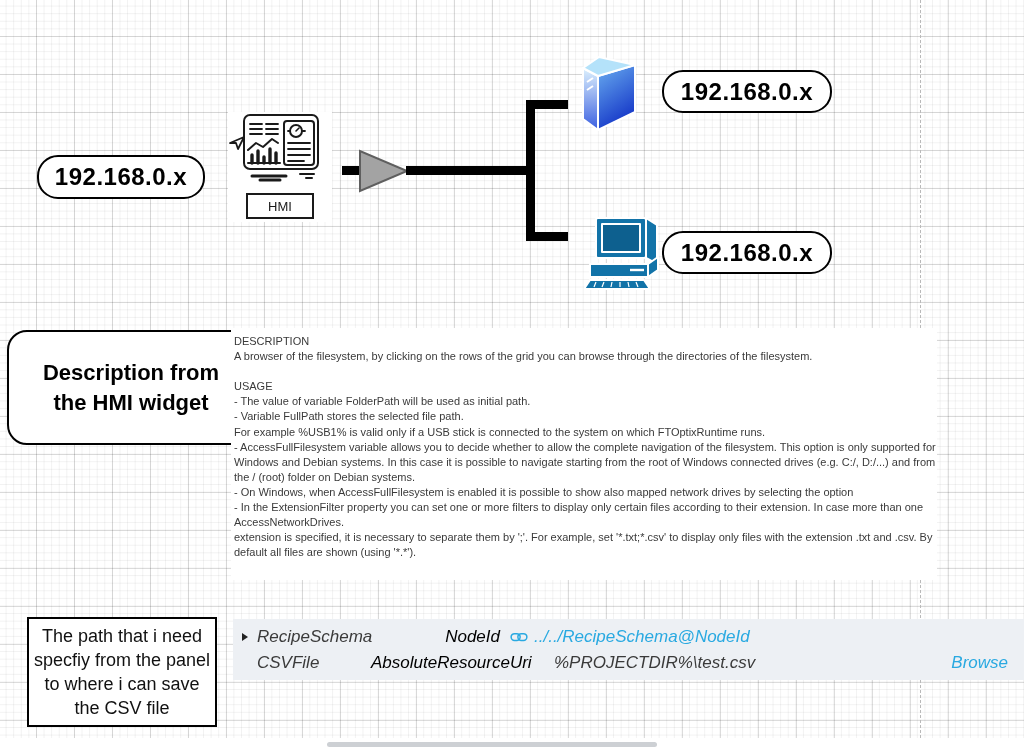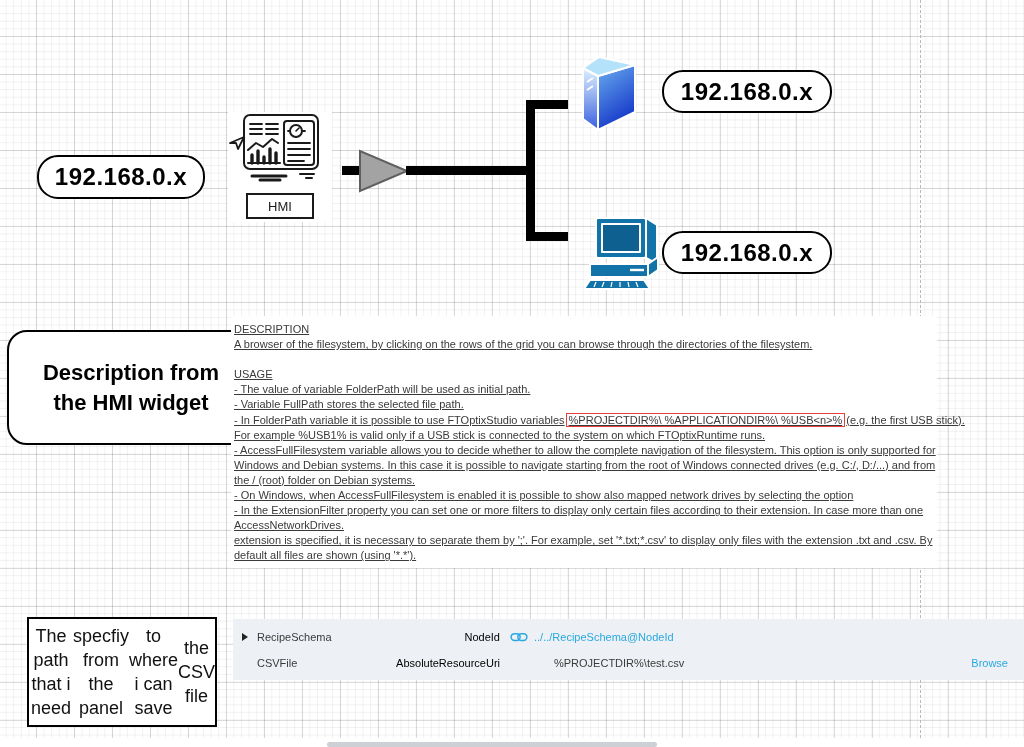--- a/index.html
+++ b/index.html
@@ -35,21 +35,21 @@
 
   .note-round {
     position: absolute; left: 7px; top: 330px; width: 248px; height: 115px;
     background: #fff; border: 2px solid #000; border-radius: 20px;
     display: flex; flex-direction: column; align-items: center; justify-content: center;
     font-weight: bold; font-size: 22px; line-height: 30px; color: #000; text-align: center;
   }
   .note-square {
     position: absolute; left: 27px; top: 617px; width: 190px; height: 110px;
     background: #fff; border: 2px solid #000;
-    display: flex; align-items: center; justify-content: center;
+    display: flex; flex-direction: column; align-items: center; justify-content: center;
     font-size: 18px; line-height: 24px; color: #111; text-align: center;
   }
 
   
   .hmi-patch { position: absolute; left: 228px; top: 112px; width: 104px; height: 110px; background: #fff; }
   .hmi-label-box {
     position: absolute; left: 18px; top: 81px; width: 68px; height: 26px;
     border: 2px solid #1a1a1a; background: #fff;
     display: flex; align-items: center; justify-content: center;
     font-size: 13px; color: #1a1a1a;
@@ -61,33 +61,32 @@
   .conn-main    { left: 406px; top: 166px; width: 129px; height: 9px; }
   .conn-trunk   { left: 526px; top: 100px; width: 9px;  height: 141px; }
   .conn-top     { left: 526px; top: 100px; width: 42px; height: 9px; }
   .conn-bottom  { left: 526px; top: 232px; width: 42px; height: 9px; }
   .arrow-svg    { position: absolute; left: 357px; top: 148px; }
   .server-svg   { position: absolute; left: 578px; top: 48px; }
   .computer-svg { position: absolute; left: 584px; top: 214px; }
 
   
   .desc-panel {
-    position: absolute; left: 231px; top: 316px; width: 706px; height: 252px;
+    position: absolute; left: 231px; top: 328px; width: 706px; height: 252px;
     background: #fff; padding: 6px 0 0 3px; color: #3a3a3a;
     font-size: 11px;
-    text-decoration: underline;
   }
   .desc-line { height: 15.1px; line-height: 15.1px; white-space: pre; }
   .desc-blank { height: 15.1px; }
   .red-box { border: 1px solid #e8413c; padding: 0 2px; margin: 0 1px; }
 
   
   .props-panel {
     position: absolute; left: 233px; top: 619px; width: 791px; height: 61px;
-    background: #edf0f4; padding-top: 5px; font-size: 11px; color: #3a3a3a;
+    background: #edf0f4; padding-top: 5px; font-size: 17px; color: #3a3a3a; font-style: italic;
   }
   .prop-row { display: flex; align-items: center; height: 26px; padding-left: 9px; }
   .prop-expander-slot { width: 15px; display: flex; align-items: center; }
   .expander-tri {
     width: 0; height: 0;
     border-left: 6px solid #222; border-top: 4.5px solid transparent; border-bottom: 4.5px solid transparent;
     cursor: pointer;
   }
   .prop-name { width: 114px; }
   .prop-type { width: 129px; text-align: right; color: #000000; }
@@ -194,21 +193,20 @@
     <div>the HMI widget</div>
   </div>
 
   <div class="desc-panel">
     <div class="desc-line">DESCRIPTION</div>
     <div class="desc-line">A browser of the filesystem, by clicking on the rows of the grid you can browse through the directories of the filesystem.</div>
     <div class="desc-blank"></div>
     <div class="desc-line">USAGE</div>
     <div class="desc-line">- The value of variable FolderPath will be used as initial path.</div>
     <div class="desc-line">- Variable FullPath stores the selected file path.</div>
-    <div class="desc-line"><span>- In FolderPath variable it is possible to use FTOptixStudio variables</span><span class="red-box">%PROJECTDIR%\ %APPLICATIONDIR%\ %USB&lt;n&gt;%</span><span>(e.g. the first USB stick).</span></div>
     <div class="desc-line">For example %USB1% is valid only if a USB stick is connected to the system on which FTOptixRuntime runs.</div>
     <div class="desc-line">- AccessFullFilesystem variable allows you to decide whether to allow the complete navigation of the filesystem. This option is only supported for</div>
     <div class="desc-line">Windows and Debian systems. In this case it is possible to navigate starting from the root of Windows connected drives (e.g. C:/, D:/...) and from</div>
     <div class="desc-line">the / (root) folder on Debian systems.</div>
     <div class="desc-line">- On Windows, when AccessFullFilesystem is enabled it is possible to show also mapped network drives by selecting the option</div>
     <div class="desc-line">- In the ExtensionFilter property you can set one or more filters to display only certain files according to their extension. In case more than one</div>
     <div class="desc-line">AccessNetworkDrives.</div>
     <div class="desc-line">extension is specified, it is necessary to separate them by ';'. For example, set '*.txt;*.csv' to display only files with the extension .txt and .csv. By</div>
     <div class="desc-line">default all files are shown (using '*.*').</div>
   </div>

